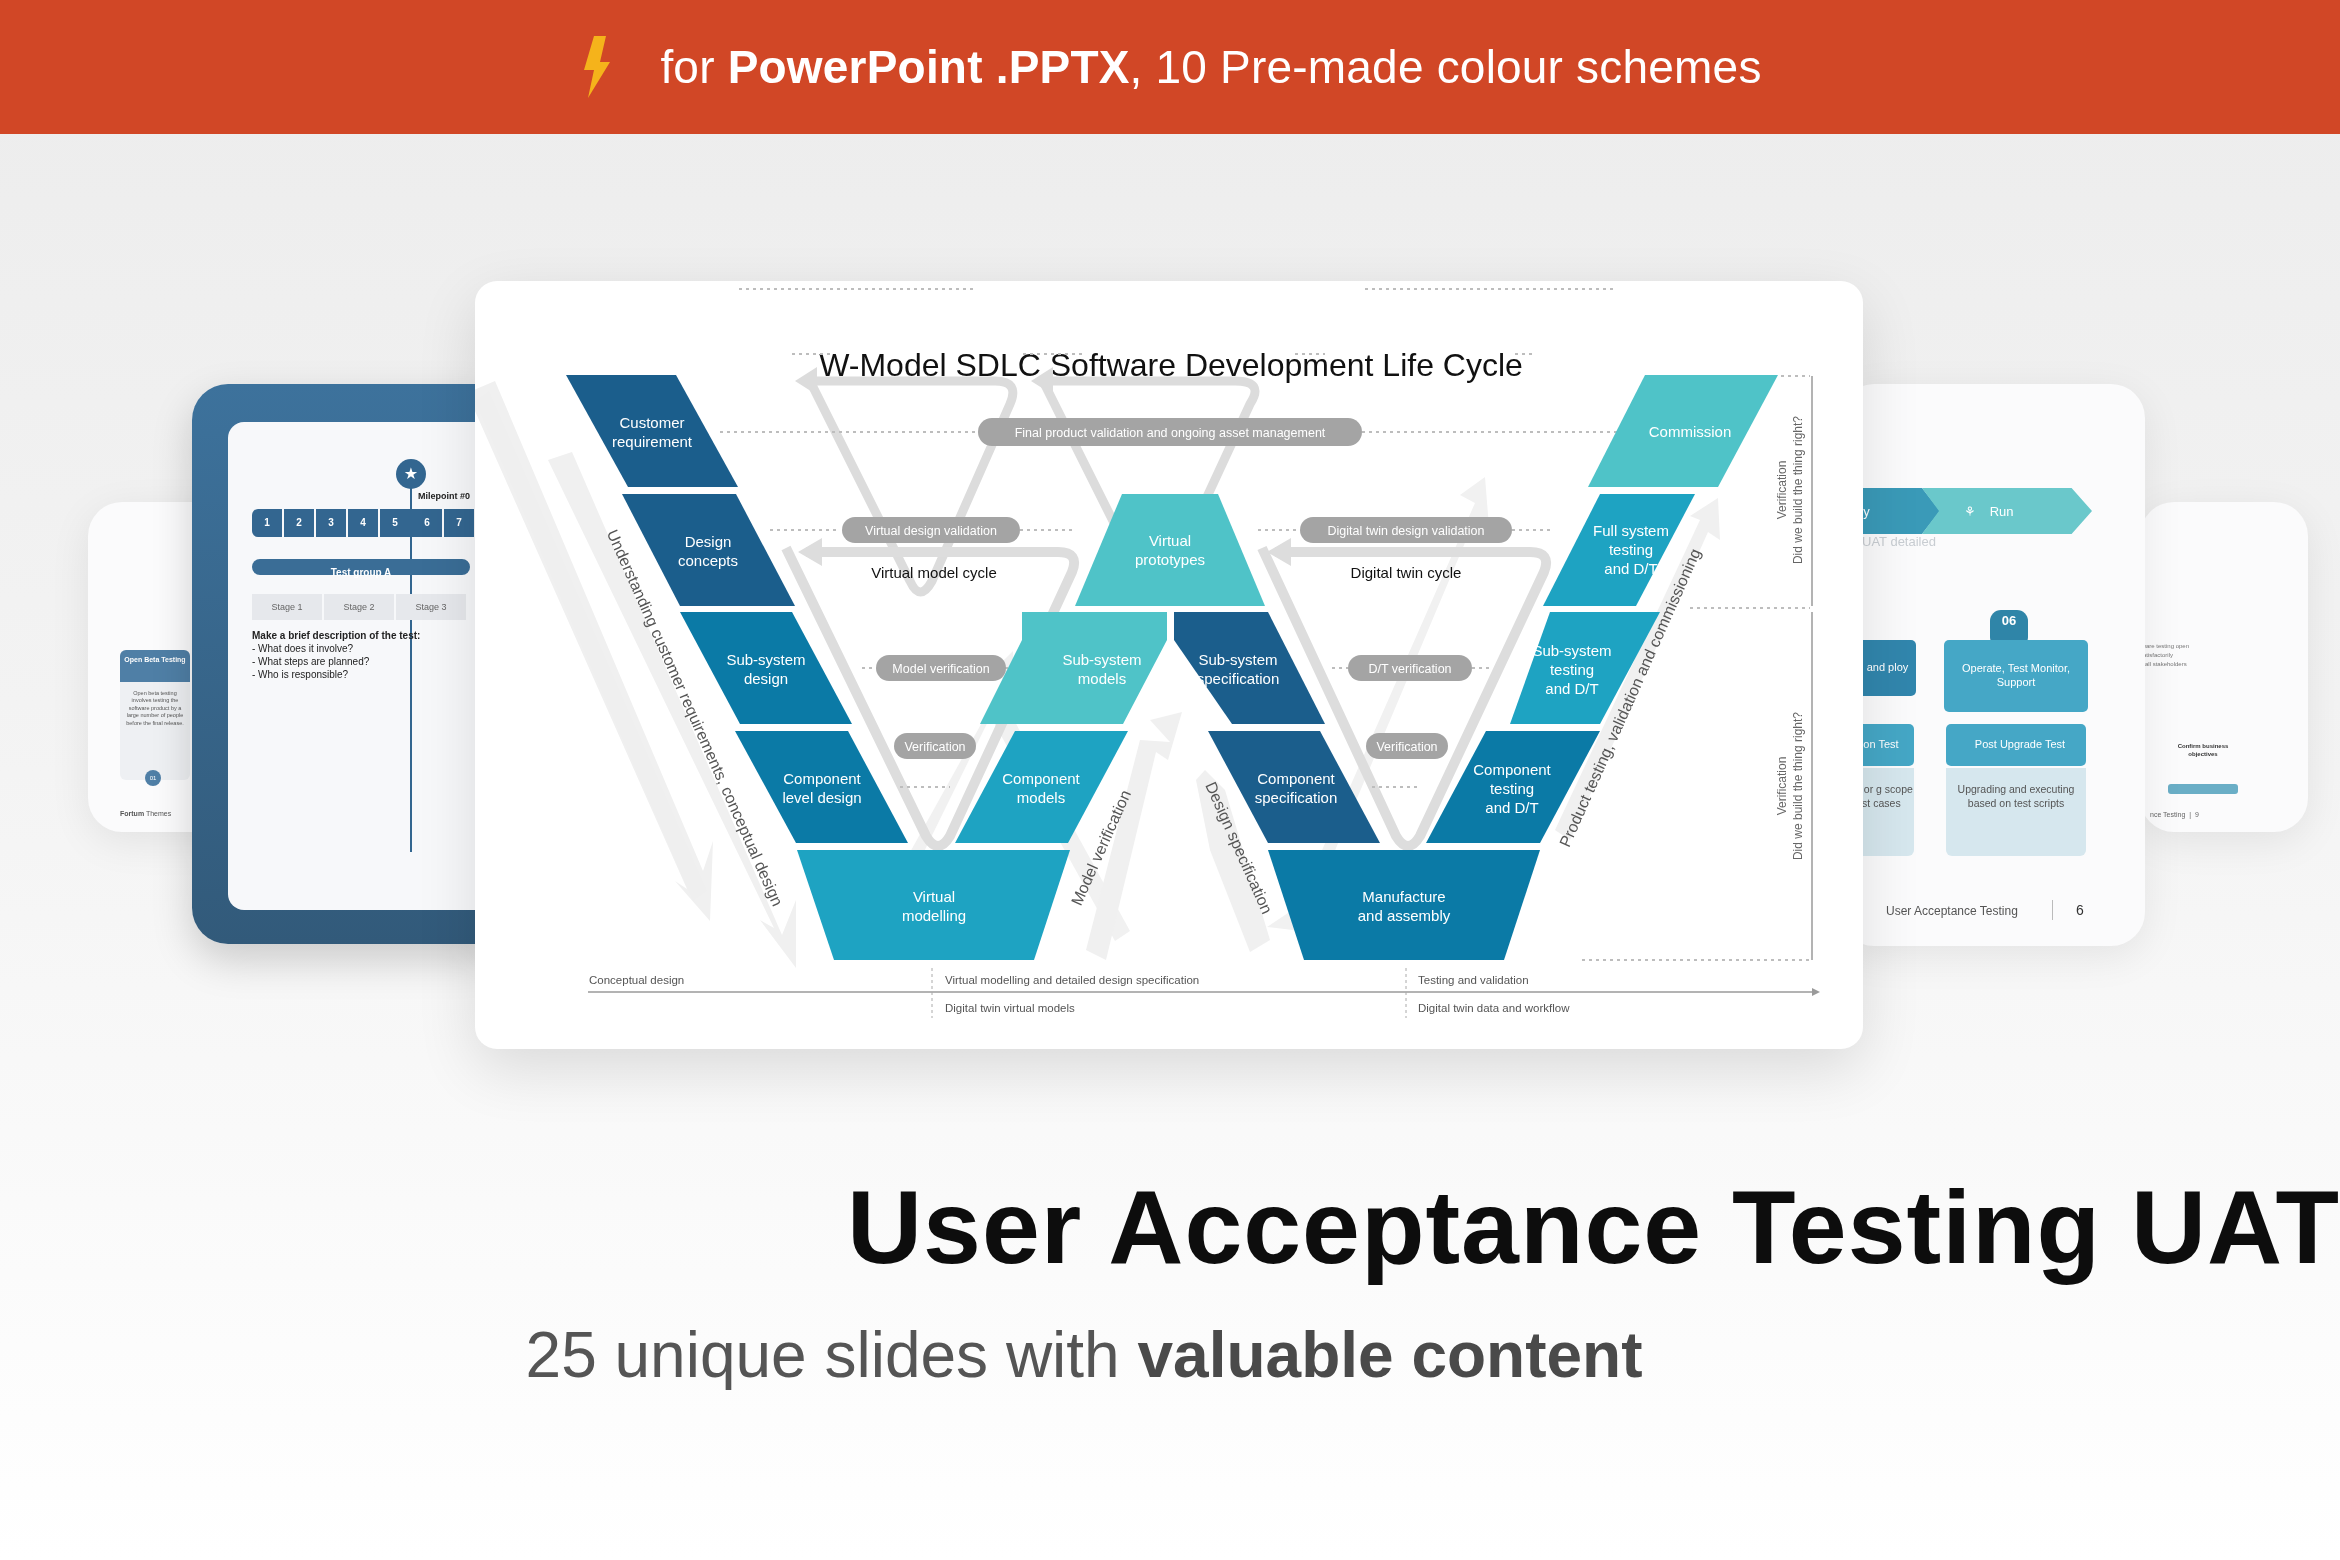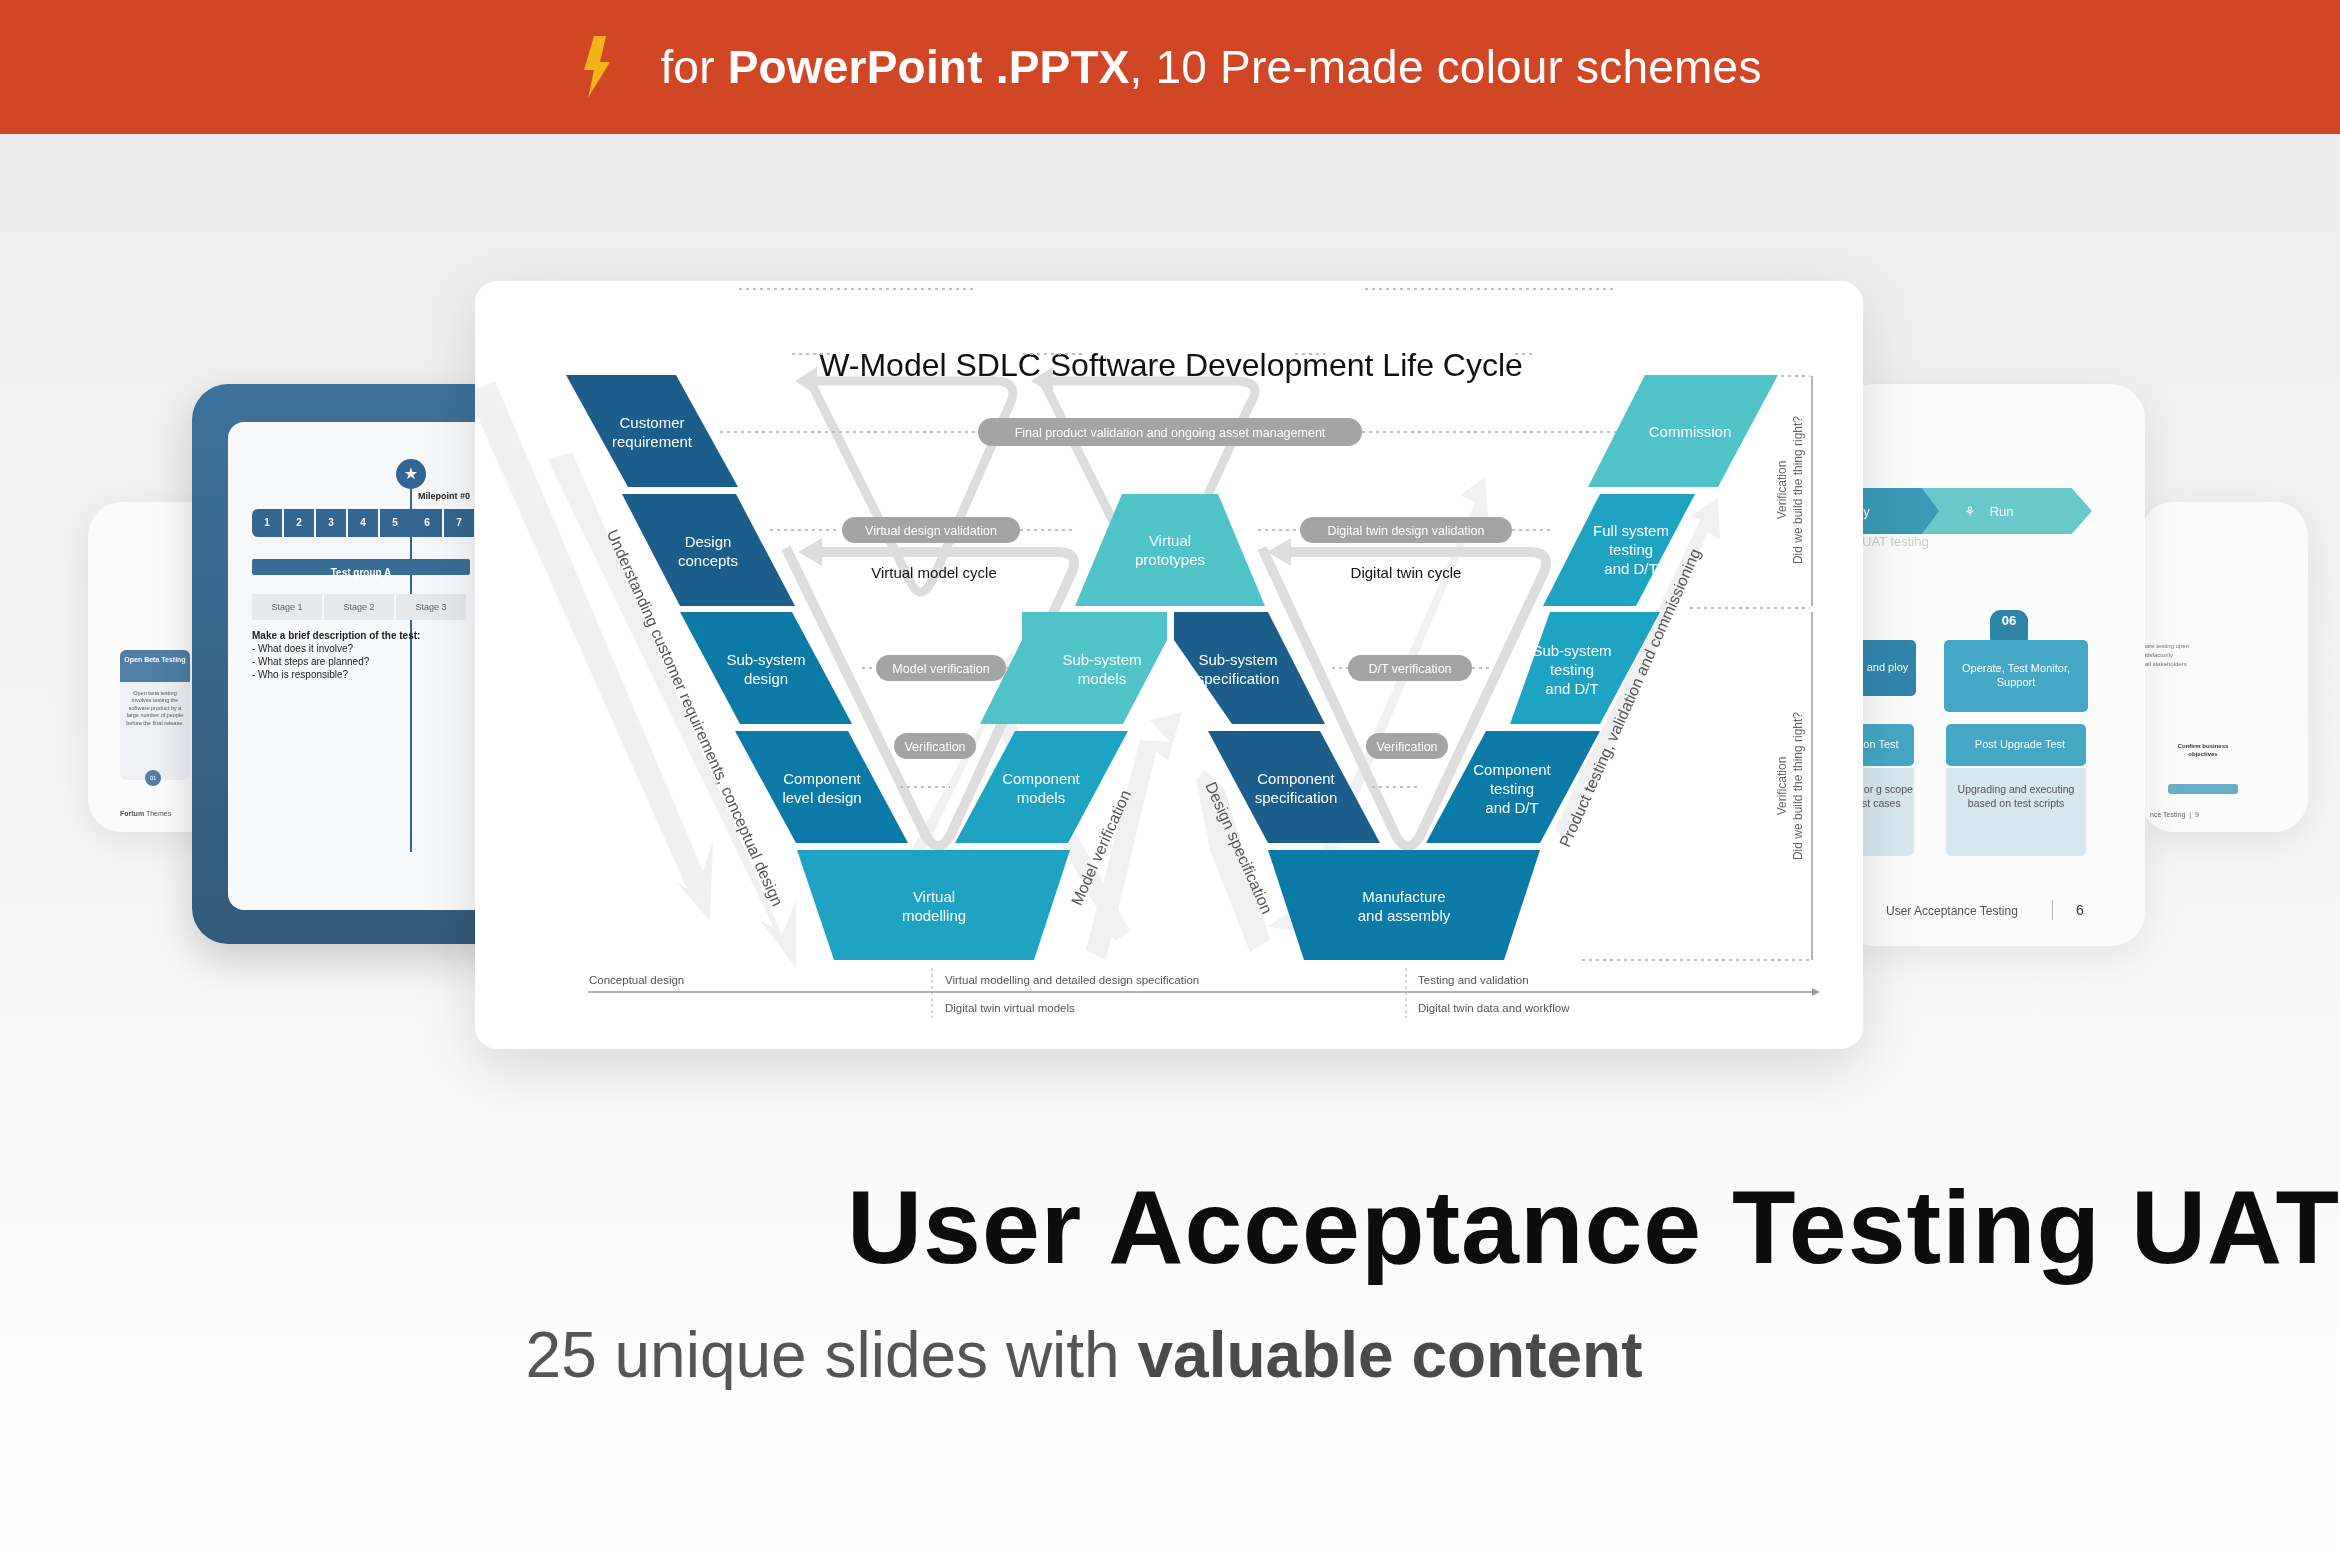--- a/index.html
+++ b/index.html
@@ -30,21 +30,21 @@
   .left-back .n01 { position: absolute; left: 57px; top: 268px; width: 16px; height: 16px; border-radius: 50%; background: #4f7fa6; color: #fff; font-size: 6px; text-align: center; line-height: 16px; }
 
   .tablet { position: absolute; left: 192px; top: 384px; width: 320px; height: 560px; background: linear-gradient(180deg,#3d729c,#325a7a); border-radius: 36px; box-shadow: 0 16px 40px rgba(0,0,0,0.18); }
   .tablet-screen { position: absolute; left: 36px; top: 38px; width: 290px; height: 488px; background: #f7f8fa; border-radius: 16px; overflow: hidden; }
   .star-circle { position: absolute; left: 168px; top: 37px; width: 30px; height: 30px; border-radius: 50%; background: #336690; color: #fff; font-size: 16px; text-align: center; line-height: 30px; }
   .vline { position: absolute; left: 182px; top: 66px; width: 2px; height: 364px; background: #336690; }
   .milepoint { position: absolute; left: 190px; top: 69px; font-size: 9px; font-weight: 700; color: #222; white-space: nowrap; }
   .num-row { position: absolute; left: 24px; top: 87px; display: flex; gap: 2px; }
   .num-row span { width: 30px; height: 28px; background: #336690; color: #fff; font-size: 10px; font-weight: 700; text-align: center; line-height: 28px; }
   .num-row span:first-child { border-radius: 6px 0 0 6px; }
-  .test-group { position: absolute; left: 24px; top: 137px; width: 218px; height: 16px; background: #3a6d96; color: #fff; border-radius: 2px; font-size: 10px; font-weight: 700; text-align: center; line-height: 28px; }
+  .test-group { position: absolute; left: 24px; top: 137px; width: 218px; height: 16px; background: #3a6d96; color: #fff; border-radius: 10px; font-size: 10px; font-weight: 700; text-align: center; line-height: 28px; }
   .stages { position: absolute; left: 24px; top: 172px; display: flex; }
   .stages span { width: 70px; height: 26px; background: #e6e8ec; color: #666; font-size: 9px; text-align: center; line-height: 26px; margin-right: 2px; }
   .desc { position: absolute; left: 24px; top: 207px; font-size: 10px; color: #222; line-height: 1.3; }
   .desc b { display: block; font-weight: 700; }
 
   .right-back2 { left: 2140px; top: 502px; width: 168px; height: 330px; }
   .right-back2 .conf { position: absolute; left: 30px; top: 240px; width: 66px; font-size: 6px; color: #333; text-align: center; font-weight: 700; line-height: 1.35; }
   .right-back2 .bar { position: absolute; left: 28px; top: 282px; width: 70px; height: 10px; background: #6aaec6; border-radius: 3px; }
   .right-back2 .footer { position: absolute; left: 10px; top: 309px; font-size: 7px; color: #666; white-space: nowrap; }
   .right-back2 .bul { position: absolute; left: 0; top: 140px; font-size: 6px; color: #777; line-height: 1.5; white-space: nowrap; }
@@ -134,21 +134,21 @@
   <div class="bar"></div>
   <div class="footer"><span>nce Testing</span> &nbsp;|&nbsp; <span>9</span></div>
 </div>
 
 <div class="bg-slide right-back1">
   <div class="chev deploy">oy</div>
   <div class="chev run">
     <span>⚘</span>
     <span>Run</span>
   </div>
-  <div class="uat-title">UAT testing</div>
+  <div class="uat-title">UAT detailed</div>
   <div class="pill" style="left:0;top:226px;width:22px;">05</div>
   <div class="pill" style="left:150px;top:226px;width:38px;">06</div>
   <div class="box deploy">ard and ploy</div>
   <div class="box operate">Operate, Test Monitor, Support</div>
   <div class="box regress">sion Test</div>
   <div class="box post">Post Upgrade Test</div>
   <div class="sub s1">ding or g scope test cases</div>
   <div class="sub s2">Upgrading and executing based on test scripts</div>
   <div class="rb-footer">User Acceptance Testing</div>
   <div class="rb-div"></div>

